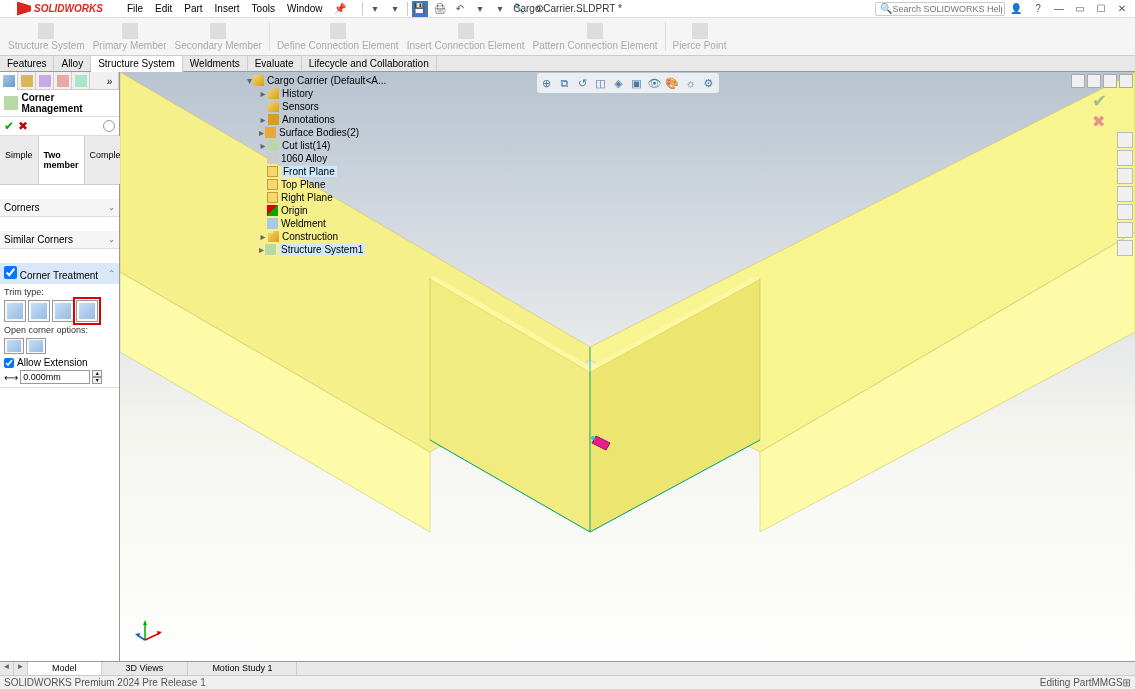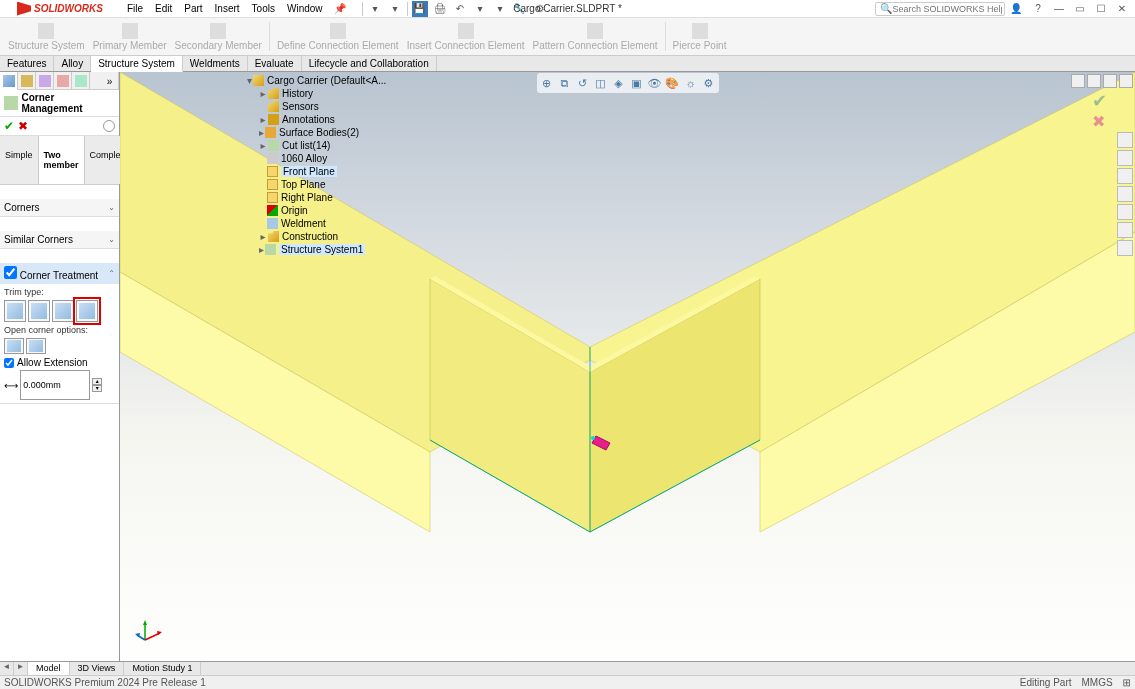--- a/index.html
+++ b/index.html
@@ -59,21 +59,21 @@
 .pm-sec-head .chev { font-size:8px; color:#666; }
 .pm-sec-body { padding:3px 4px; }
 .pm-label { font-size:9px; color:#333; margin-bottom:2px; }
 .trim-btns { display:flex; gap:2px; margin:3px 0; }
 .trim-btn { width:22px; height:22px; border:1px solid #999; background:#f8f8f8; cursor:pointer; display:flex; align-items:center; justify-content:center; }
 .trim-btn.highlighted { outline:2px solid #d00; outline-offset:1px; }
 .trim-ico { width:16px; height:16px; background:linear-gradient(135deg,#c8dff5,#94bce0); }
 .chk-row { display:flex; align-items:center; gap:3px; margin:2px 0; }
 .chk-row input[type=checkbox] { width:10px; height:10px; }
 .num-input { display:flex; align-items:center; gap:2px; }
-.num-input input { width:70px; height:30px; border:1px solid #999; font-size:9px; padding:0 2px; }
+.num-input input { width:70px; height:14px; border:1px solid #999; font-size:9px; padding:0 2px; }
 .spinner { display:flex; flex-direction:column; }
 .spinner div { width:10px; height:7px; border:1px solid #999; font-size:6px; text-align:center; line-height:5px; cursor:pointer; background:#f0f0f0; }
 
 
 .flyout { position:absolute; left:125px; top:2px; width:100px; font-size:9px; z-index:5; }
 .fly-item { display:flex; align-items:center; padding:1px 2px; cursor:pointer; white-space:nowrap; }
 .fly-exp { width:8px; text-align:center; color:#666; margin-right:1px; }
 .fly-ico { width:11px; height:11px; margin-right:3px; flex-shrink:0; }
 .ico-part { background:linear-gradient(135deg,#f5d76e,#d4a017); }
 .ico-folder { background:linear-gradient(135deg,#f5d76e,#d4a017); clip-path:polygon(0 20%,40% 20%,50% 0,100% 0,100% 100%,0 100%); }
@@ -100,26 +100,26 @@
 .vp-sico { width:16px; height:16px; background:#f0f0f0; border:1px solid #bbb; cursor:pointer; }
 
 .triad { position:absolute; left:15px; bottom:30px; width:30px; height:30px; z-index:6; }
 
 
 .model { position:absolute; left:0; top:0; width:100%; height:100%; }
 
 
 .btabs { position:absolute; bottom:14px; left:0; right:0; height:14px; background:#e8e8e8; display:flex; border-top:1px solid #999; }
 .btab-arrow { width:14px; text-align:center; font-size:8px; color:#666; border-right:1px solid #ccc; cursor:pointer; }
-.btab { padding:1px 8px; font-size:9px; border-right:1px solid #ccc; cursor:pointer; }
+.btab { padding:1px 24px; font-size:9px; border-right:1px solid #ccc; cursor:pointer; }
 .btab.active { background:#fff; }
 
 
 .status { position:absolute; bottom:0; left:0; right:0; height:14px; background:#f0f0f0; border-top:1px solid #ccc; display:flex; align-items:center; padding:0 4px; font-size:9px; color:#555; }
-.status-right { margin-left:auto; display:flex; gap:10px; }
+.status-right { margin-left:auto; display:flex; }
 
 </style>
 </head>
 <body>
 
 <div class="titlebar">
   <div class="logo">
     <div class="logo-icon"></div>
     <span class="logo-text">SOLIDWORKS</span>
   </div>

